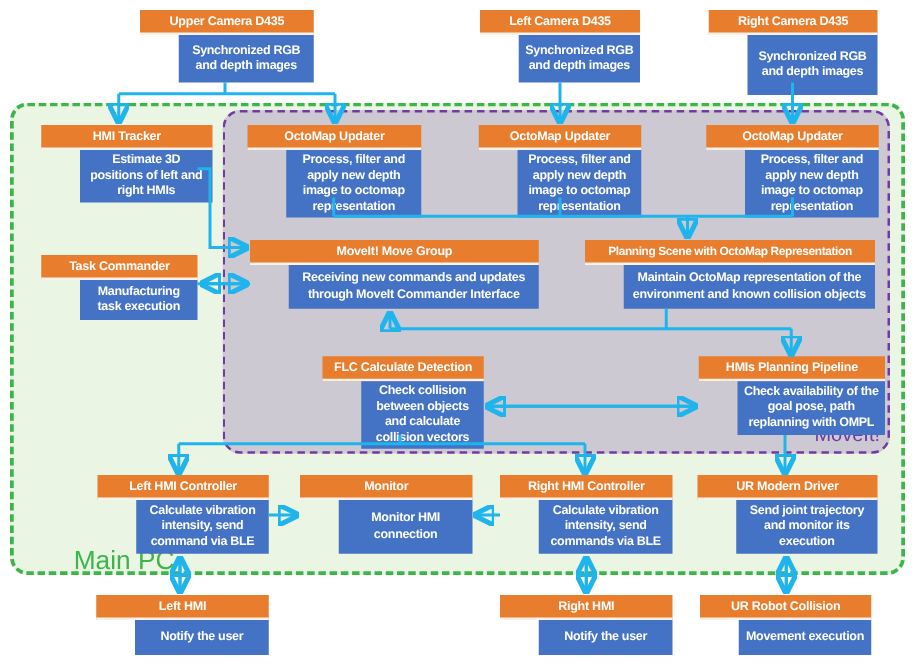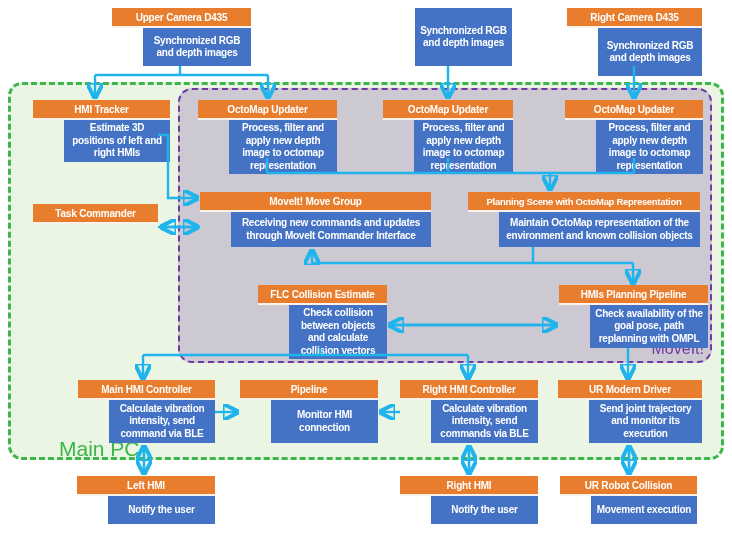--- a/index.html
+++ b/index.html
@@ -36,20 +36,21 @@
   <div class="container" id="mainpc-box"></div>
   <div class="container" id="moveit-box"></div>
   <span class="zone-label" id="mainpc-label">Main PC</span>
   <span class="zone-label" id="moveit-label">MoveIt!</span>
 
   <div class="node" style="left:112px;top:8px;width:139px;height:58px">
     <div class="node-header">Upper Camera D435</div>
     <div class="node-body">Synchronized RGB and depth images</div>
   </div>
   <div class="node" style="left:384px;top:8px;width:128px;height:58px">
+    <div class="node-header">Left Camera D435</div>
     <div class="node-body">Synchronized RGB and depth images</div>
   </div>
   <div class="node" style="left:567px;top:8px;width:135px;height:68px">
     <div class="node-header">Right Camera D435</div>
     <div class="node-body">Synchronized RGB and depth images</div>
   </div>
 
   <div class="node" style="left:33px;top:100px;width:137px;height:56px">
     <div class="node-header">HMI Tracker</div>
     <div class="node-body">Estimate 3D positions of left and right HMIs</div>
@@ -62,45 +63,46 @@
     <div class="node-header">OctoMap Updater</div>
     <div class="node-body">Process, filter and apply new depth image to octomap representation</div>
   </div>
   <div class="node" style="left:565px;top:100px;width:138px;height:58px">
     <div class="node-header">OctoMap Updater</div>
     <div class="node-body">Process, filter and apply new depth image to octomap representation</div>
   </div>
 
   <div class="node" style="left:33px;top:204px;width:125px;height:52px">
     <div class="node-header">Task Commander</div>
+    <div class="node-body">Manufacturing task execution</div>
   </div>
   <div class="node" style="left:200px;top:192px;width:231px;height:55px">
     <div class="node-header">MoveIt! Move Group</div>
     <div class="node-body">Receiving new commands and updates through MoveIt Commander Interface</div>
   </div>
   <div class="node tight" style="left:468px;top:192px;width:232px;height:55px">
     <div class="node-header">Planning Scene with OctoMap Representation</div>
     <div class="node-body">Maintain OctoMap representation of the environment and known collision objects</div>
   </div>
 
   <div class="node" style="left:258px;top:285px;width:129px;height:63px">
-    <div class="node-header">FLC Collision Estimate</div>
+    <div class="node-header">FLC Calculate Detection</div>
     <div class="node-body">Check collision between objects and calculate collision vectors</div>
   </div>
   <div class="node" style="left:559px;top:285px;width:149px;height:63px">
     <div class="node-header">HMIs Planning Pipeline</div>
     <div class="node-body">Check availability of the goal pose, path replanning with OMPL</div>
   </div>
 
   <div class="node" style="left:78px;top:380px;width:137px;height:63px">
-    <div class="node-header">Main HMI Controller</div>
+    <div class="node-header">Left HMI Controller</div>
     <div class="node-body">Calculate vibration intensity, send command via BLE</div>
   </div>
   <div class="node" style="left:240px;top:380px;width:138px;height:63px">
-    <div class="node-header">Pipeline</div>
+    <div class="node-header">Monitor</div>
     <div class="node-body">Monitor HMI connection</div>
   </div>
   <div class="node" style="left:400px;top:380px;width:138px;height:63px">
     <div class="node-header">Right HMI Controller</div>
     <div class="node-body">Calculate vibration intensity, send commands via BLE</div>
   </div>
   <div class="node" style="left:558px;top:380px;width:144px;height:63px">
     <div class="node-header">UR Modern Driver</div>
     <div class="node-body">Send joint trajectory and monitor its execution</div>
   </div>

